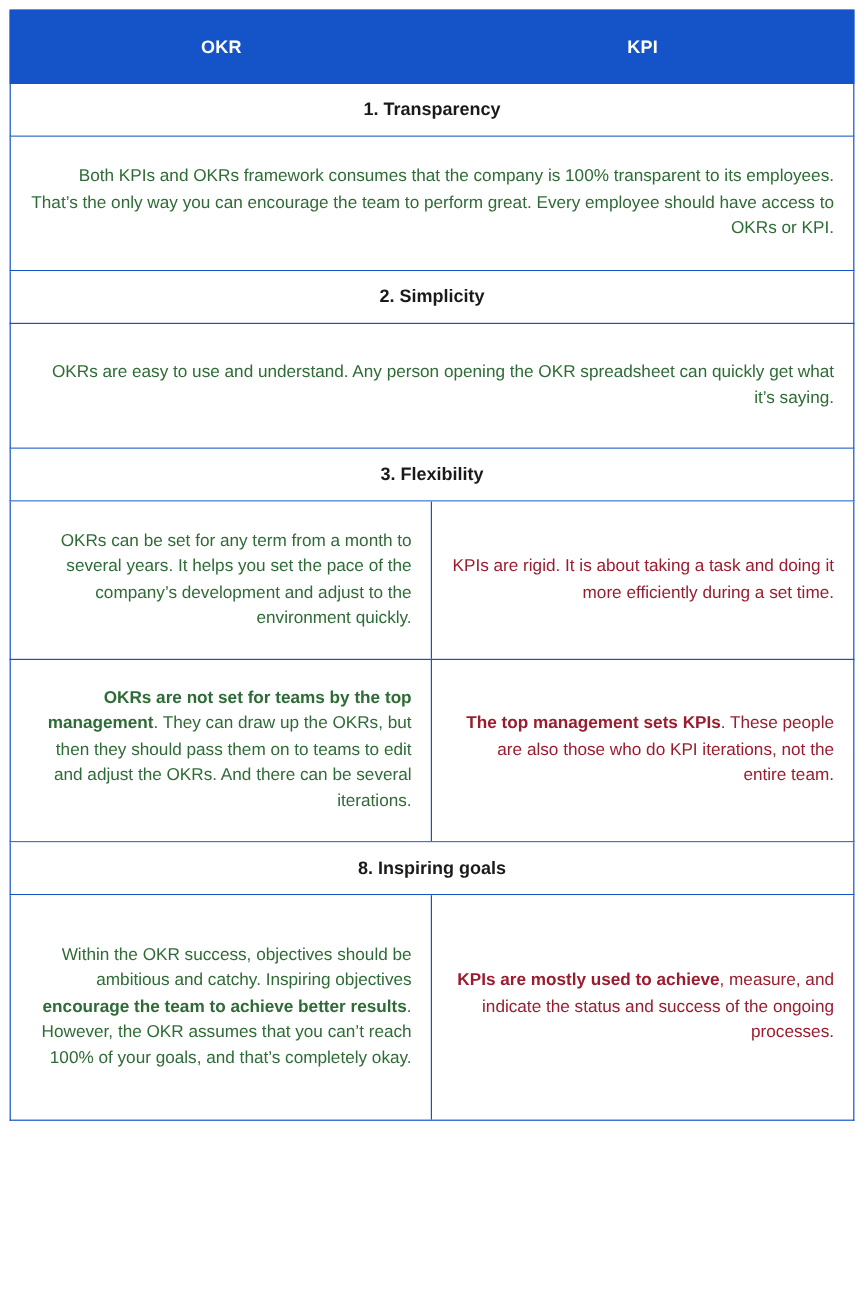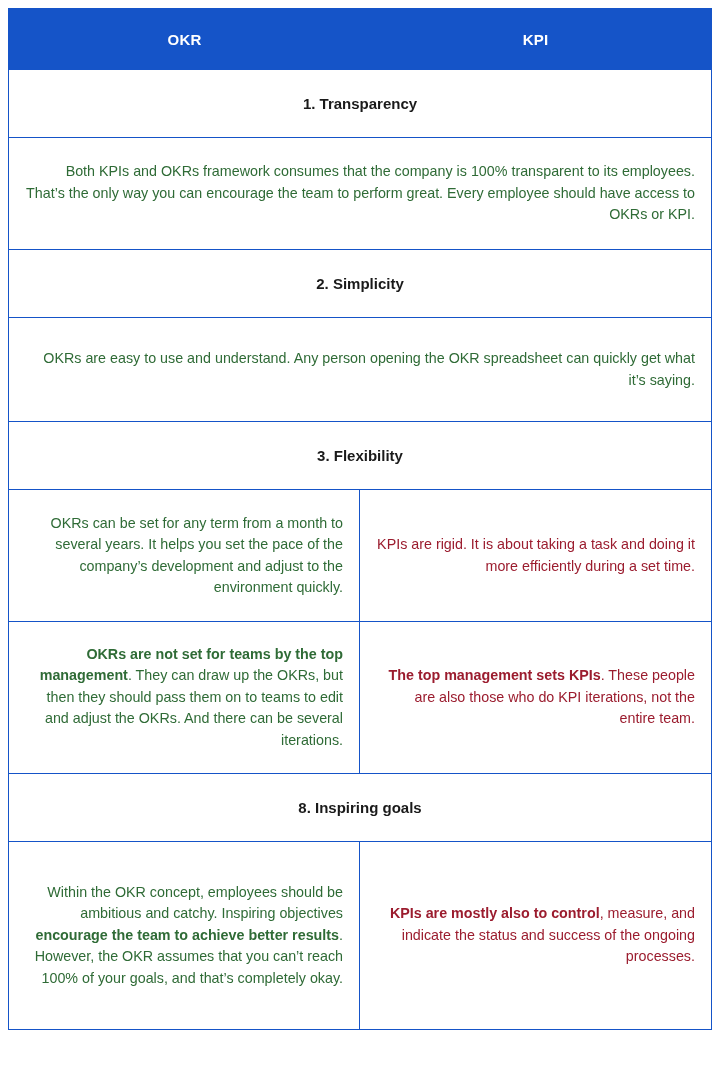--- a/index.html
+++ b/index.html
@@ -46,21 +46,21 @@
     font-weight: bold;
     letter-spacing: 0.2px;
   }
 
   
   .section-row {
     width: 704px;
     box-sizing: border-box;
     border: 1px solid #1554c8;
     border-top: none;
-    height: 68px;
+    height: 44px;
     display: flex;
     align-items: center;
     justify-content: center;
     background: #ffffff;
   }
   .section-title {
     font-size: 15px;
     font-weight: bold;
     color: #1a1a1a;
     text-align: center;
@@ -161,21 +161,21 @@
       <div class="cell half kpi-text">
         <div class="inner"><strong>The top management sets KPIs</strong><span>. These people are also those who do KPI iterations, not the entire team.</span></div>
       </div>
     </div>
 
     <div class="section-row">
       <div class="section-title">8. Inspiring goals</div>
     </div>
     <div class="content-row h-inspiring">
       <div class="cell half left-col okr-text">
-        <div class="inner"><span>Within the OKR concept, employees should be ambitious and catchy. Inspiring objectives </span><strong>encourage the team to achieve better results</strong><span>. However, the OKR assumes that you can’t reach 100% of your goals, and that’s completely okay.</span></div>
+        <div class="inner"><span>Within the OKR success, objectives should be ambitious and catchy. Inspiring objectives </span><strong>encourage the team to achieve better results</strong><span>. However, the OKR assumes that you can’t reach 100% of your goals, and that’s completely okay.</span></div>
       </div>
       <div class="cell half kpi-text">
-        <div class="inner"><strong>KPIs are mostly also to control</strong><span>, measure, and indicate the status and success of the ongoing processes.</span></div>
+        <div class="inner"><strong>KPIs are mostly used to achieve</strong><span>, measure, and indicate the status and success of the ongoing processes.</span></div>
       </div>
     </div>
 
   </div>
 </div>
 
 </body></html>

